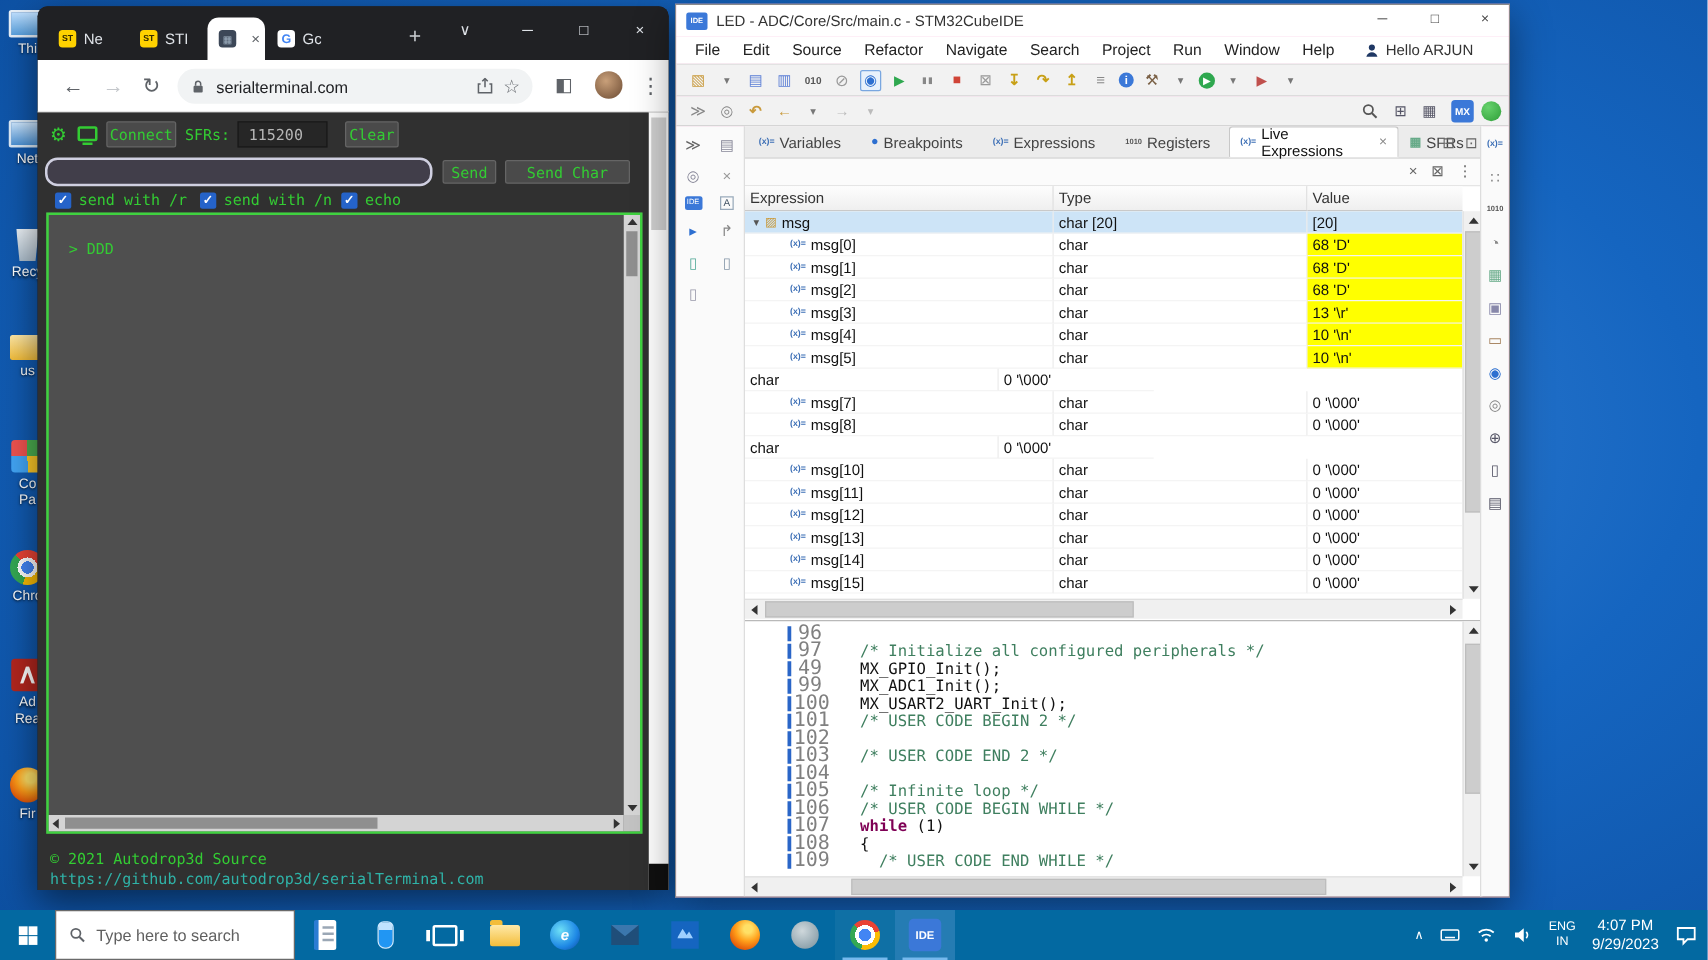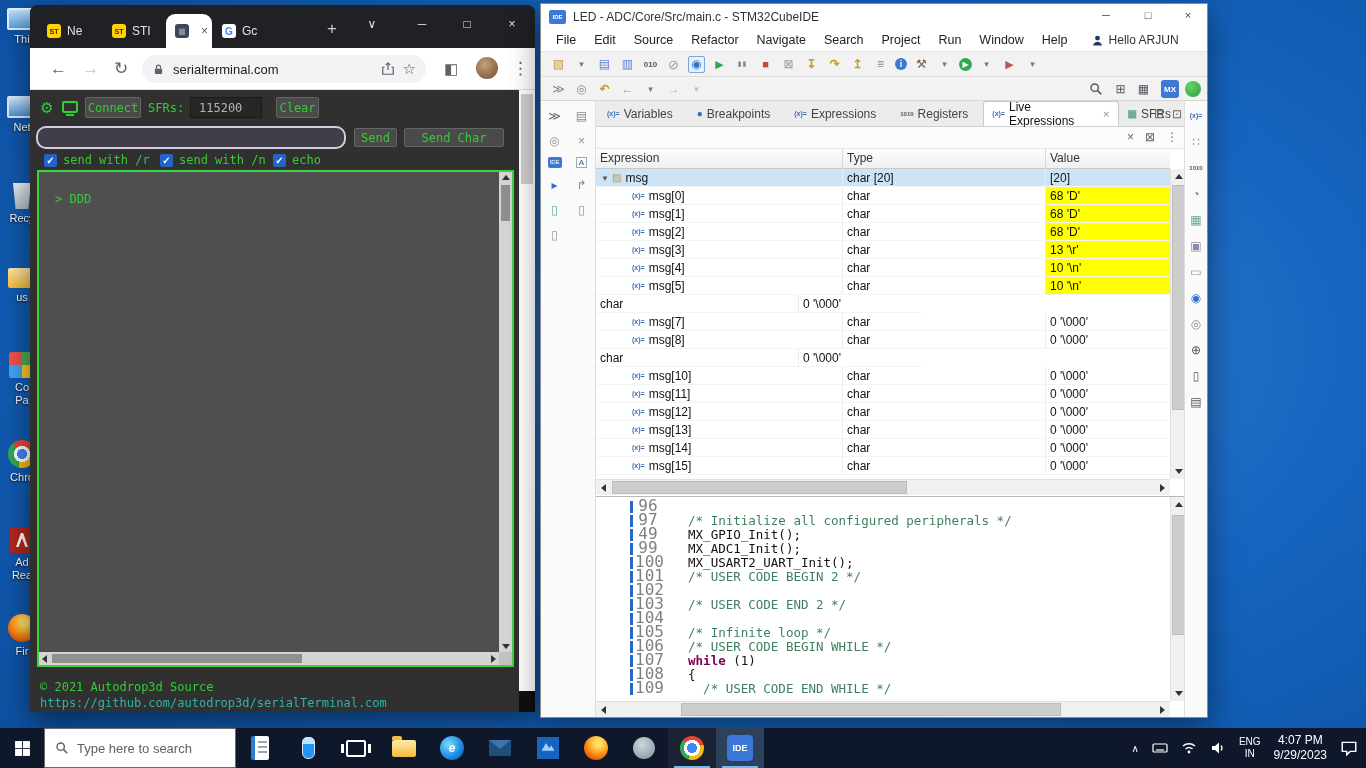--- a/index.html
+++ b/index.html
@@ -126,21 +126,21 @@
 .chbar.on{background:#2a66c8}
 .lnum{display:inline-block;width:26px;text-align:center;color:#808080;margin-right:12px;font-size:16px}
 .lkw{color:#7f0055;font-weight:bold}
 .lcode.cmt{color:#3f7f5f}
 .ed-vsb{position:absolute;right:0;top:0;bottom:16px;width:16px;background:#f0f0f0;border-left:1px solid #e0e0e0}
 .ed-vsb .thumb{position:absolute;left:1px;top:18px;width:13px;height:120px;background:#cdcdcd;border:1px solid #bdbdbd}
 .ed-hsb{position:absolute;left:0;bottom:0;right:16px;height:16px;background:#f0f0f0;border-top:1px solid #e0e0e0}
 .ed-hsb .thumb{position:absolute;top:1px;left:85px;width:380px;height:13px;background:#cdcdcd;border:1px solid #bdbdbd}
 
 
-.taskbar{left:0;top:728px;width:1366px;height:40px;background:#0f172a;z-index:10}
+.taskbar{left:0;top:728px;width:1366px;height:40px;background:#0369a1;z-index:10}
 .tb-cell{width:48px;height:40px;display:flex;align-items:center;justify-content:center;flex:none;position:relative}
 .tb-cell.open::after{content:"";position:absolute;left:6px;right:6px;bottom:0;height:2px;background:#76b9ed}
 .tb-cell.active{background:rgba(125,175,225,.28)}
 .tb-cell.open{background:rgba(255,255,255,.05)}
 .tb-cell.active.open{background:rgba(125,175,225,.28)}
 .start{position:absolute;left:0;top:0;width:44px}
 .tb-search{position:absolute;left:44px;top:0;width:192px;height:40px;background:#fff;display:flex;align-items:center;gap:8px;padding-left:10px;border:1px solid #6a6a6a}
 .tb-search span{font-size:13px;color:#606060}
 .tb-apps{position:absolute;left:236px;top:0;display:flex}
 .tb-g{color:#fff;font-weight:bold;font-size:12px;font-style:italic}

